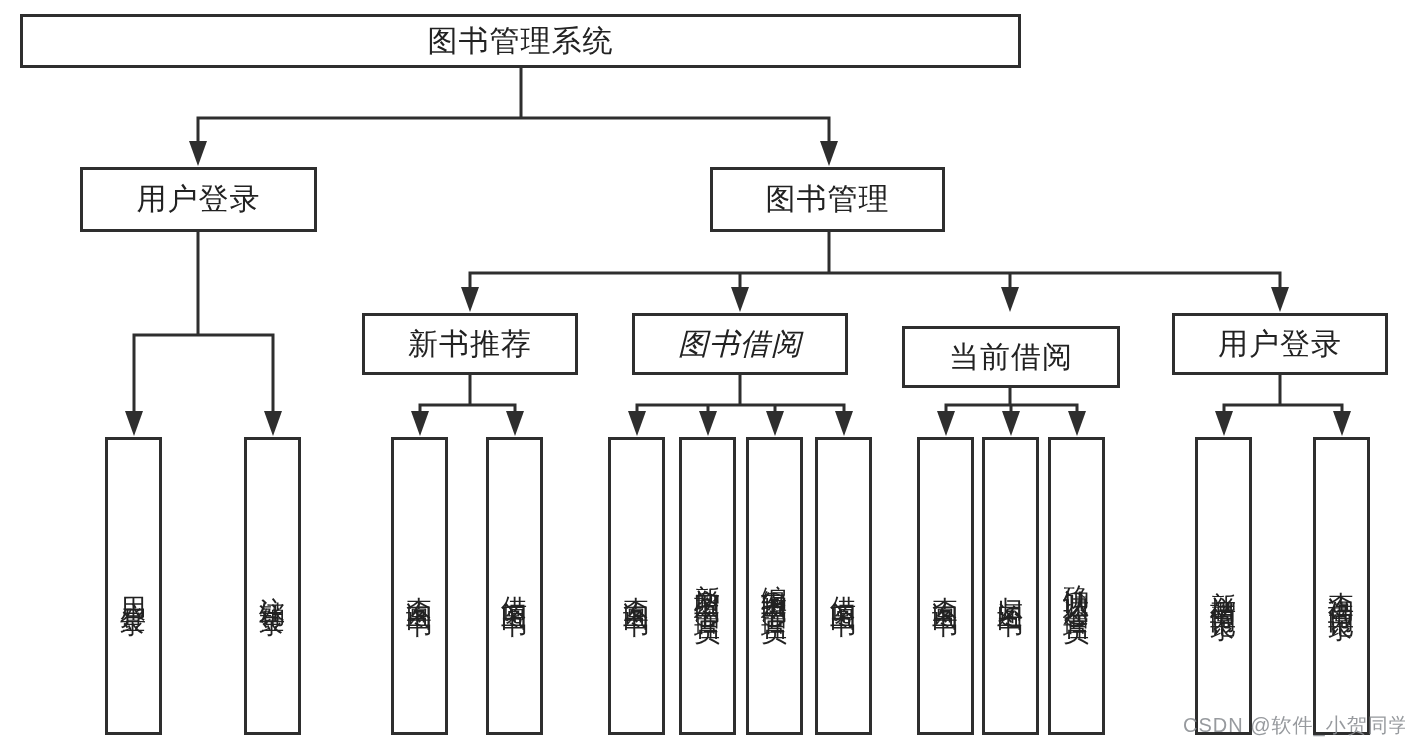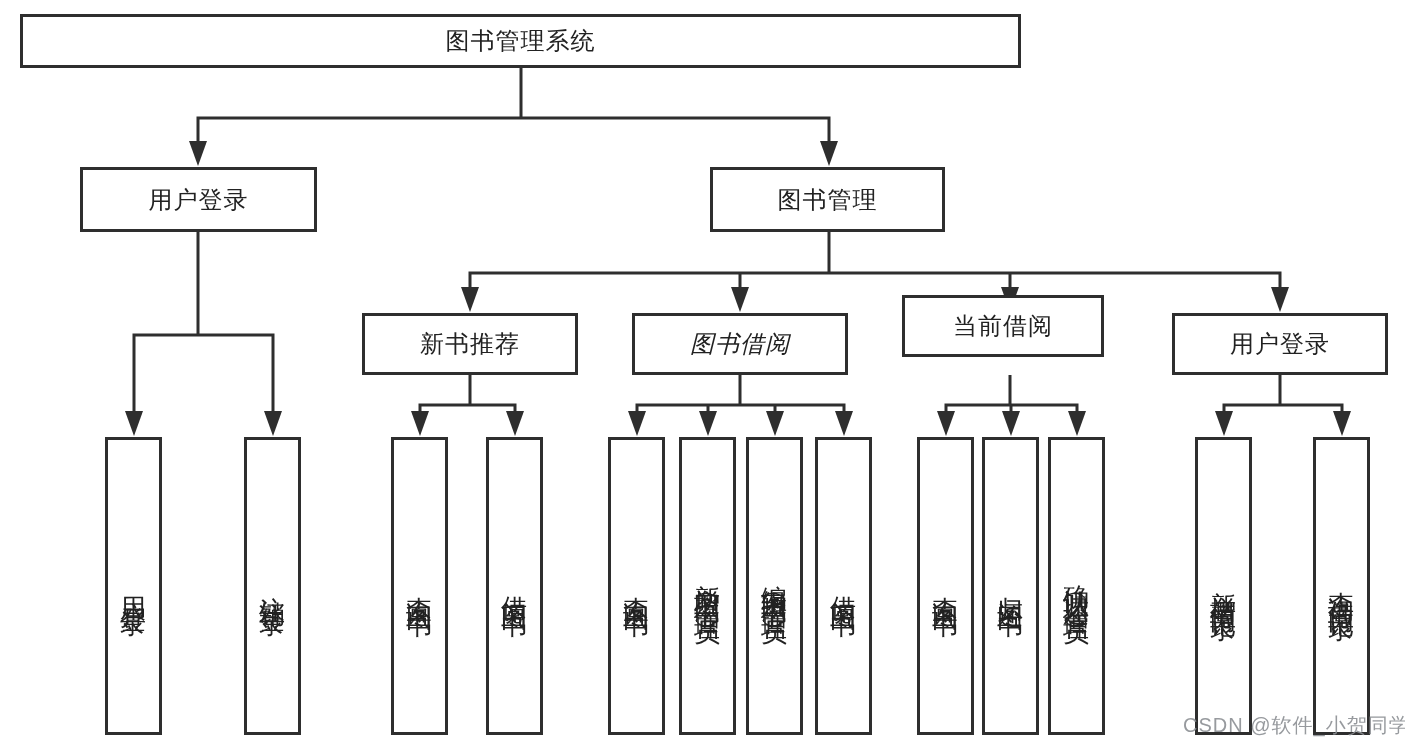--- a/index.html
+++ b/index.html
@@ -8,40 +8,40 @@
     background:#ffffff;
     font-family:"Liberation Sans", sans-serif;
     color:#222222;
   }
   .stage{position:absolute;left:0;top:0;width:1405px;height:747px;}
   svg.wires{position:absolute;left:0;top:0;z-index:1;}
   .box{
     position:absolute;z-index:2;box-sizing:border-box;
     border:3px solid #2e2e2e;background:#ffffff;
     display:flex;align-items:center;justify-content:center;
-    font-size:24px;letter-spacing:1px;color:#222222;
+    font-size:30px;letter-spacing:1px;color:#222222;
   }
   .vbox{
     position:absolute;z-index:2;box-sizing:border-box;
     top:437px;width:57px;height:298px;
     border:3px solid #2e2e2e;background:#ffffff;
     display:flex;align-items:center;justify-content:center;
   }
   .vbox span{
     writing-mode:vertical-rl;text-orientation:upright;
     font-size:26px;line-height:1;letter-spacing:5px;color:#222222;
     white-space:nowrap;
   }
   
   #b-root{left:20px;top:14px;width:1001px;height:54px;}
   #b-login{left:80px;top:167px;width:237px;height:65px;}
   #b-mgmt{left:710px;top:167px;width:235px;height:65px;}
   #b-newbook{left:362px;top:313px;width:216px;height:62px;}
   #b-borrow{left:632px;top:313px;width:216px;height:62px;font-style:italic;}
-  #b-current{left:902px;top:295px;width:202px;height:62px;}
+  #b-current{left:902px;top:326px;width:218px;height:62px;}
   #b-record{left:1172px;top:313px;width:216px;height:62px;}
   
   #v-a1{left:105px;} #v-a2{left:244px;}
   #v-b1{left:391px;} #v-b2{left:486px;}
   #v-c1{left:608px;} #v-c2{left:679px;} #v-c3{left:746px;} #v-c4{left:815px;}
   #v-d1{left:917px;} #v-d2{left:982px;} #v-d3{left:1048px;}
   #v-e1{left:1195px;} #v-e2{left:1313px;}
   .watermark{
     position:absolute;z-index:3;left:1183px;top:712px;
     font-size:20px;letter-spacing:1px;color:rgba(140,143,148,0.9);

